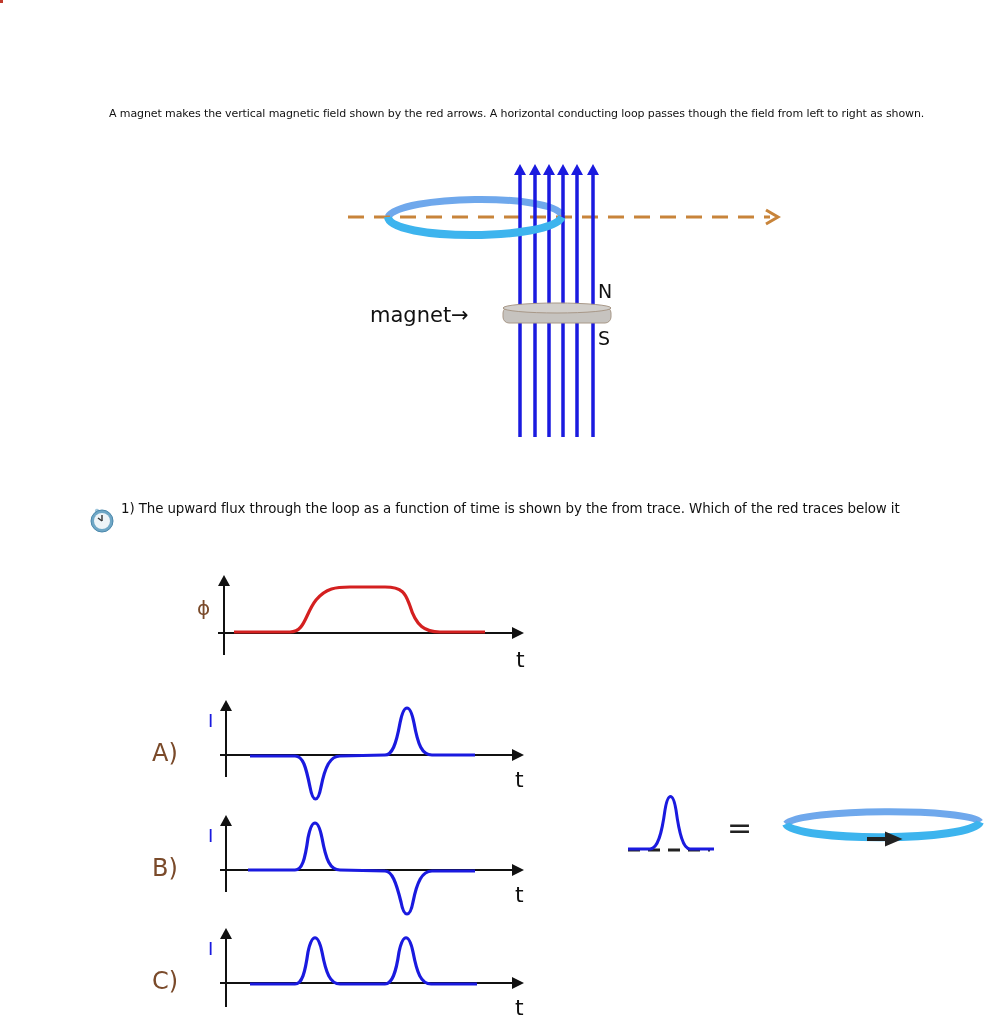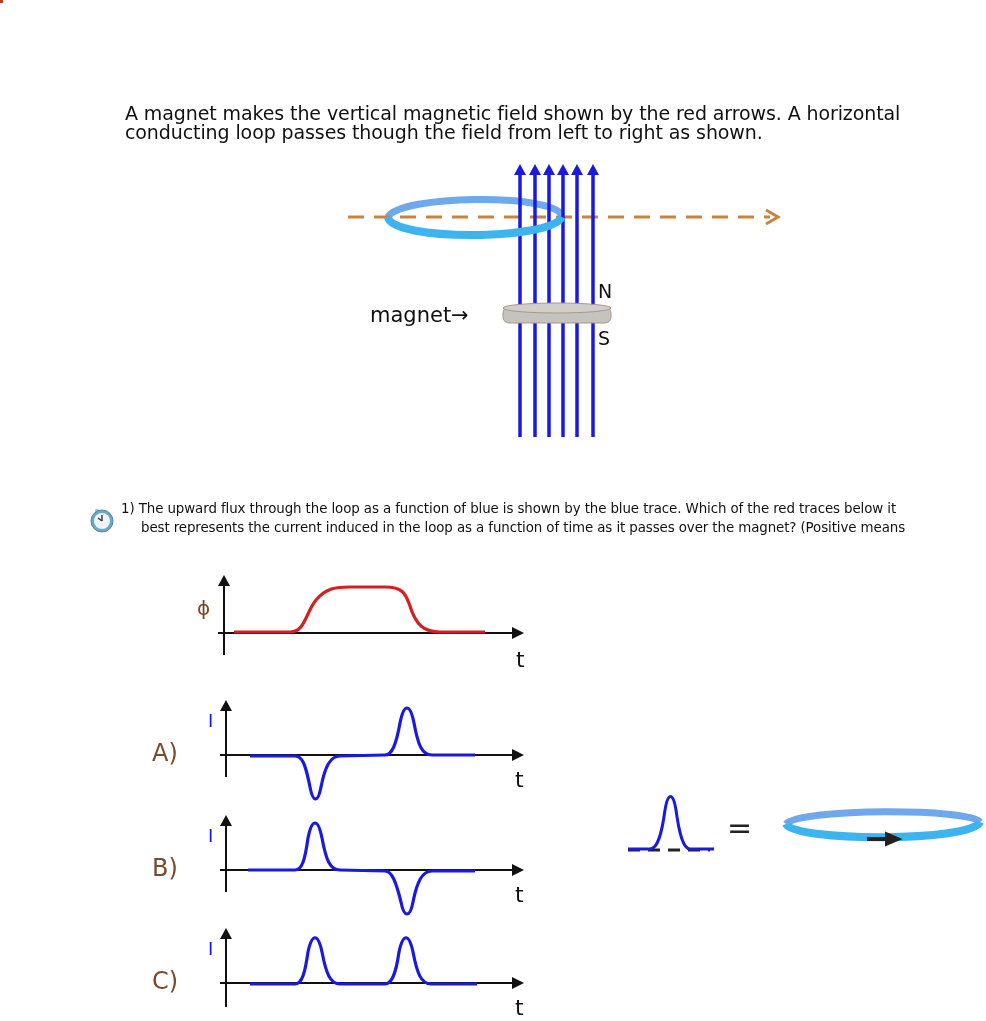--- a/index.html
+++ b/index.html
@@ -1,18 +1,18 @@
 <!DOCTYPE html>
 <html><head>
 <meta charset="utf-8">
 <style>
   html, body { margin:0; padding:0; background:#ffffff; }
   body { width:986px; height:1021px; position:relative; overflow:hidden;
          font-family:"DejaVu Sans", "Liberation Sans", sans-serif; color:#111; }
-  .intro { position:absolute; left:125px; top:104px; width:860px; font-size:19px; line-height:19px; letter-spacing:-0.1px; }
+  .intro { position:absolute; left:109px; top:104px; width:860px; font-size:11px; line-height:19px; letter-spacing:-0.1px; }
   .question { position:absolute; left:121px; top:500px; width:860px; font-size:13.4px; line-height:18.5px; letter-spacing:-0.1px; }
   .question .indent { padding-left:20px; }
   .clock-icon { position:absolute; left:88px; top:506px; width:28px; height:28px; }
   svg text { font-family:"DejaVu Sans", "Liberation Sans", sans-serif; }
   .abs { position:absolute; }
   .dot-mark { position:absolute; left:0; top:0; width:3px; height:3px; background:#c0392b; }
 </style>
 </head>
 <body>
 
@@ -56,22 +56,21 @@
 </svg>
 
 <svg class="clock-icon" viewBox="0 0 28 28">
   <circle cx="9" cy="5" r="2.2" fill="#9fc6dc"></circle>
   <circle cx="14" cy="15" r="11" fill="#6fa7c6" stroke="#4a87ab" stroke-width="1"></circle>
   <circle cx="14" cy="15" r="8" fill="#eef4f8"></circle>
   <line x1="14" y1="15" x2="14" y2="9" stroke="#333" stroke-width="1.4"></line>
   <line x1="14" y1="15" x2="10" y2="12" stroke="#333" stroke-width="1.4"></line>
 </svg>
 <div class="question">
-  <div><span>1)</span> <span>The upward flux through the loop as a function of blue is shown by the blue trace. Which of the red traces below it</span></div>
-  <div class="indent">best represents the current induced in the loop as a function of time as it passes over the magnet? (Positive means</div>
+  <div><span>1)</span> <span>The upward flux through the loop as a function of time is shown by the from trace. Which of the red traces below it</span></div>
 </div>
 
 <svg class="abs" style="left:180px;top:570px" width="360" height="110" viewBox="0 0 360 110">
   <line x1="44" y1="85" x2="44" y2="10" stroke="#111" stroke-width="2"></line>
   <path d="M38 16 L44 5 L50 16 Z" fill="#111"></path>
   <line x1="38" y1="63" x2="335" y2="63" stroke="#111" stroke-width="2"></line>
   <path d="M332 57 L344 63 L332 69 Z" fill="#111"></path>
   <path d="M54 62 L110 62 C 125 62, 125 44, 136 30 C 146 18, 156 17, 170 17 L 205 17 C 225 17, 226 26, 230 36 C 236 56, 245 62, 260 62 L 305 62" fill="none" stroke="#d42020" stroke-width="3.2"></path>
   <text x="17" y="45" font-size="20" fill="#7a4a2a">ϕ</text>
   <text x="336" y="97" font-size="22" fill="#111">t</text>

